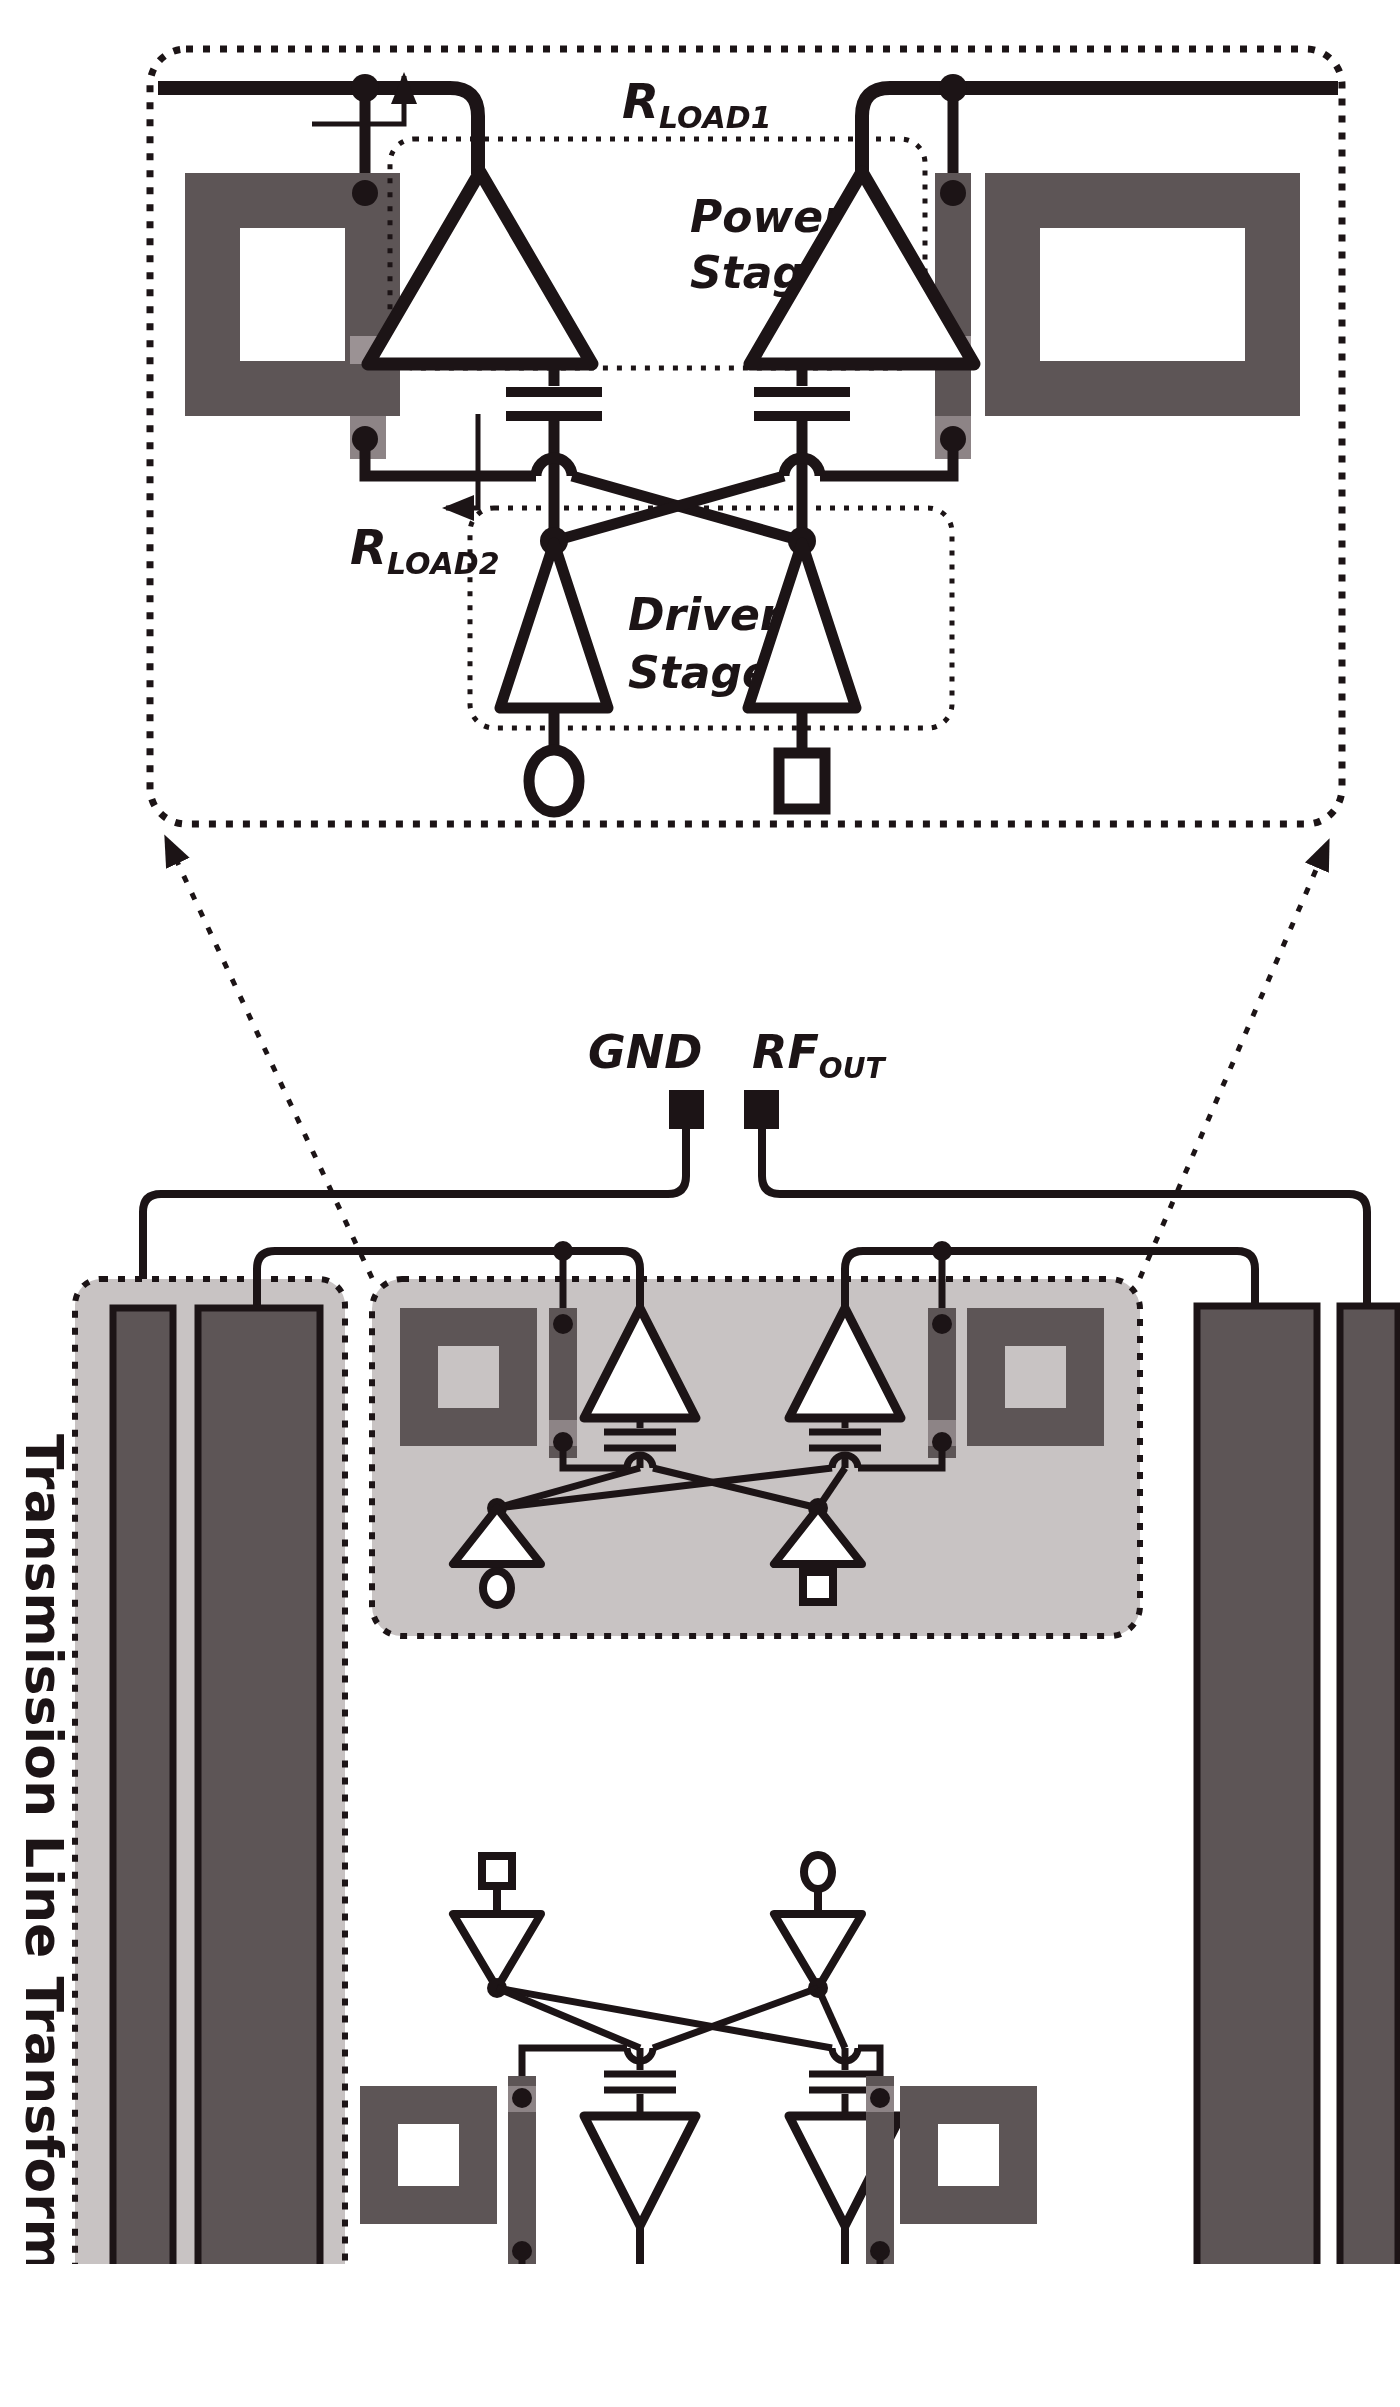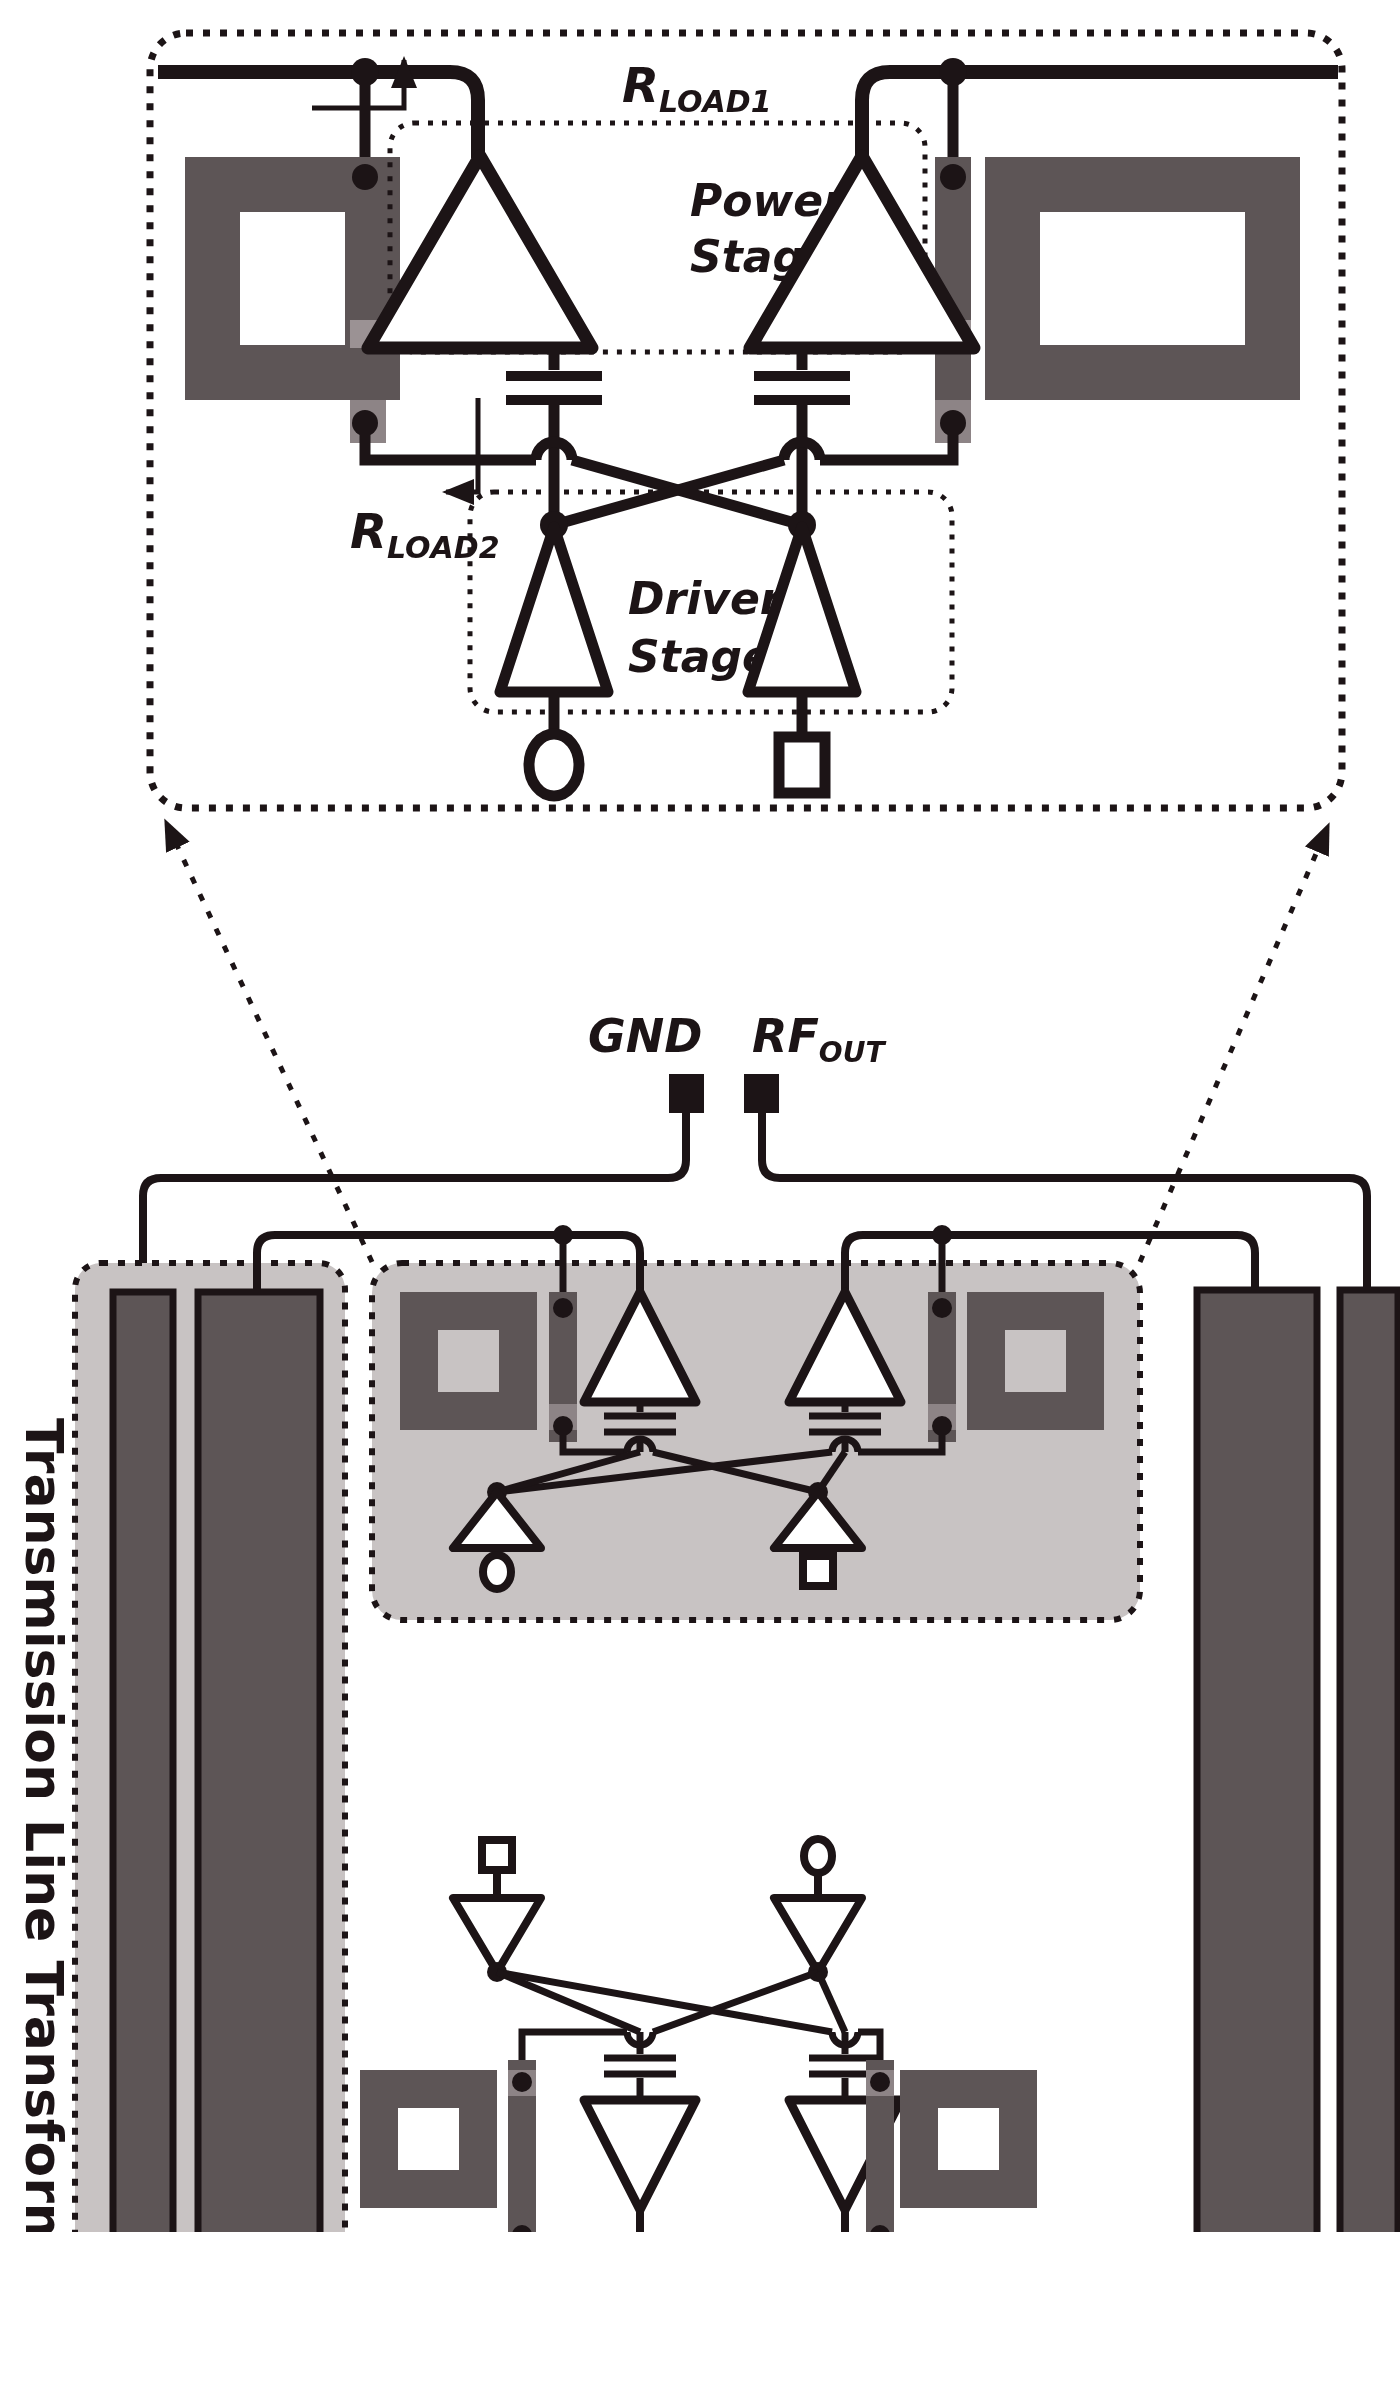--- a/index.html
+++ b/index.html
@@ -1,16 +1,16 @@
 <!DOCTYPE html>
 <html><head>
 <meta charset="utf-8">
 <style>
   html,body{margin:0;padding:0;background:#ffffff;}
-  .stage{width:1400px;height:2232px;position:relative;margin:0 auto;background:#fff;}
+  .stage{width:1400px;height:2232px;position:relative;margin:16px auto;background:#fff;}
   svg{display:block;}
   text{font-family:"DejaVu Sans","Liberation Sans",sans-serif;font-weight:bold;font-style:italic;}
   .vlabel{font-style:normal;}
 </style>
 </head>
 <body>
 
 <div class="stage">
 <svg width="1400" height="2407" viewBox="0 0 1400 2407">
   <defs>

